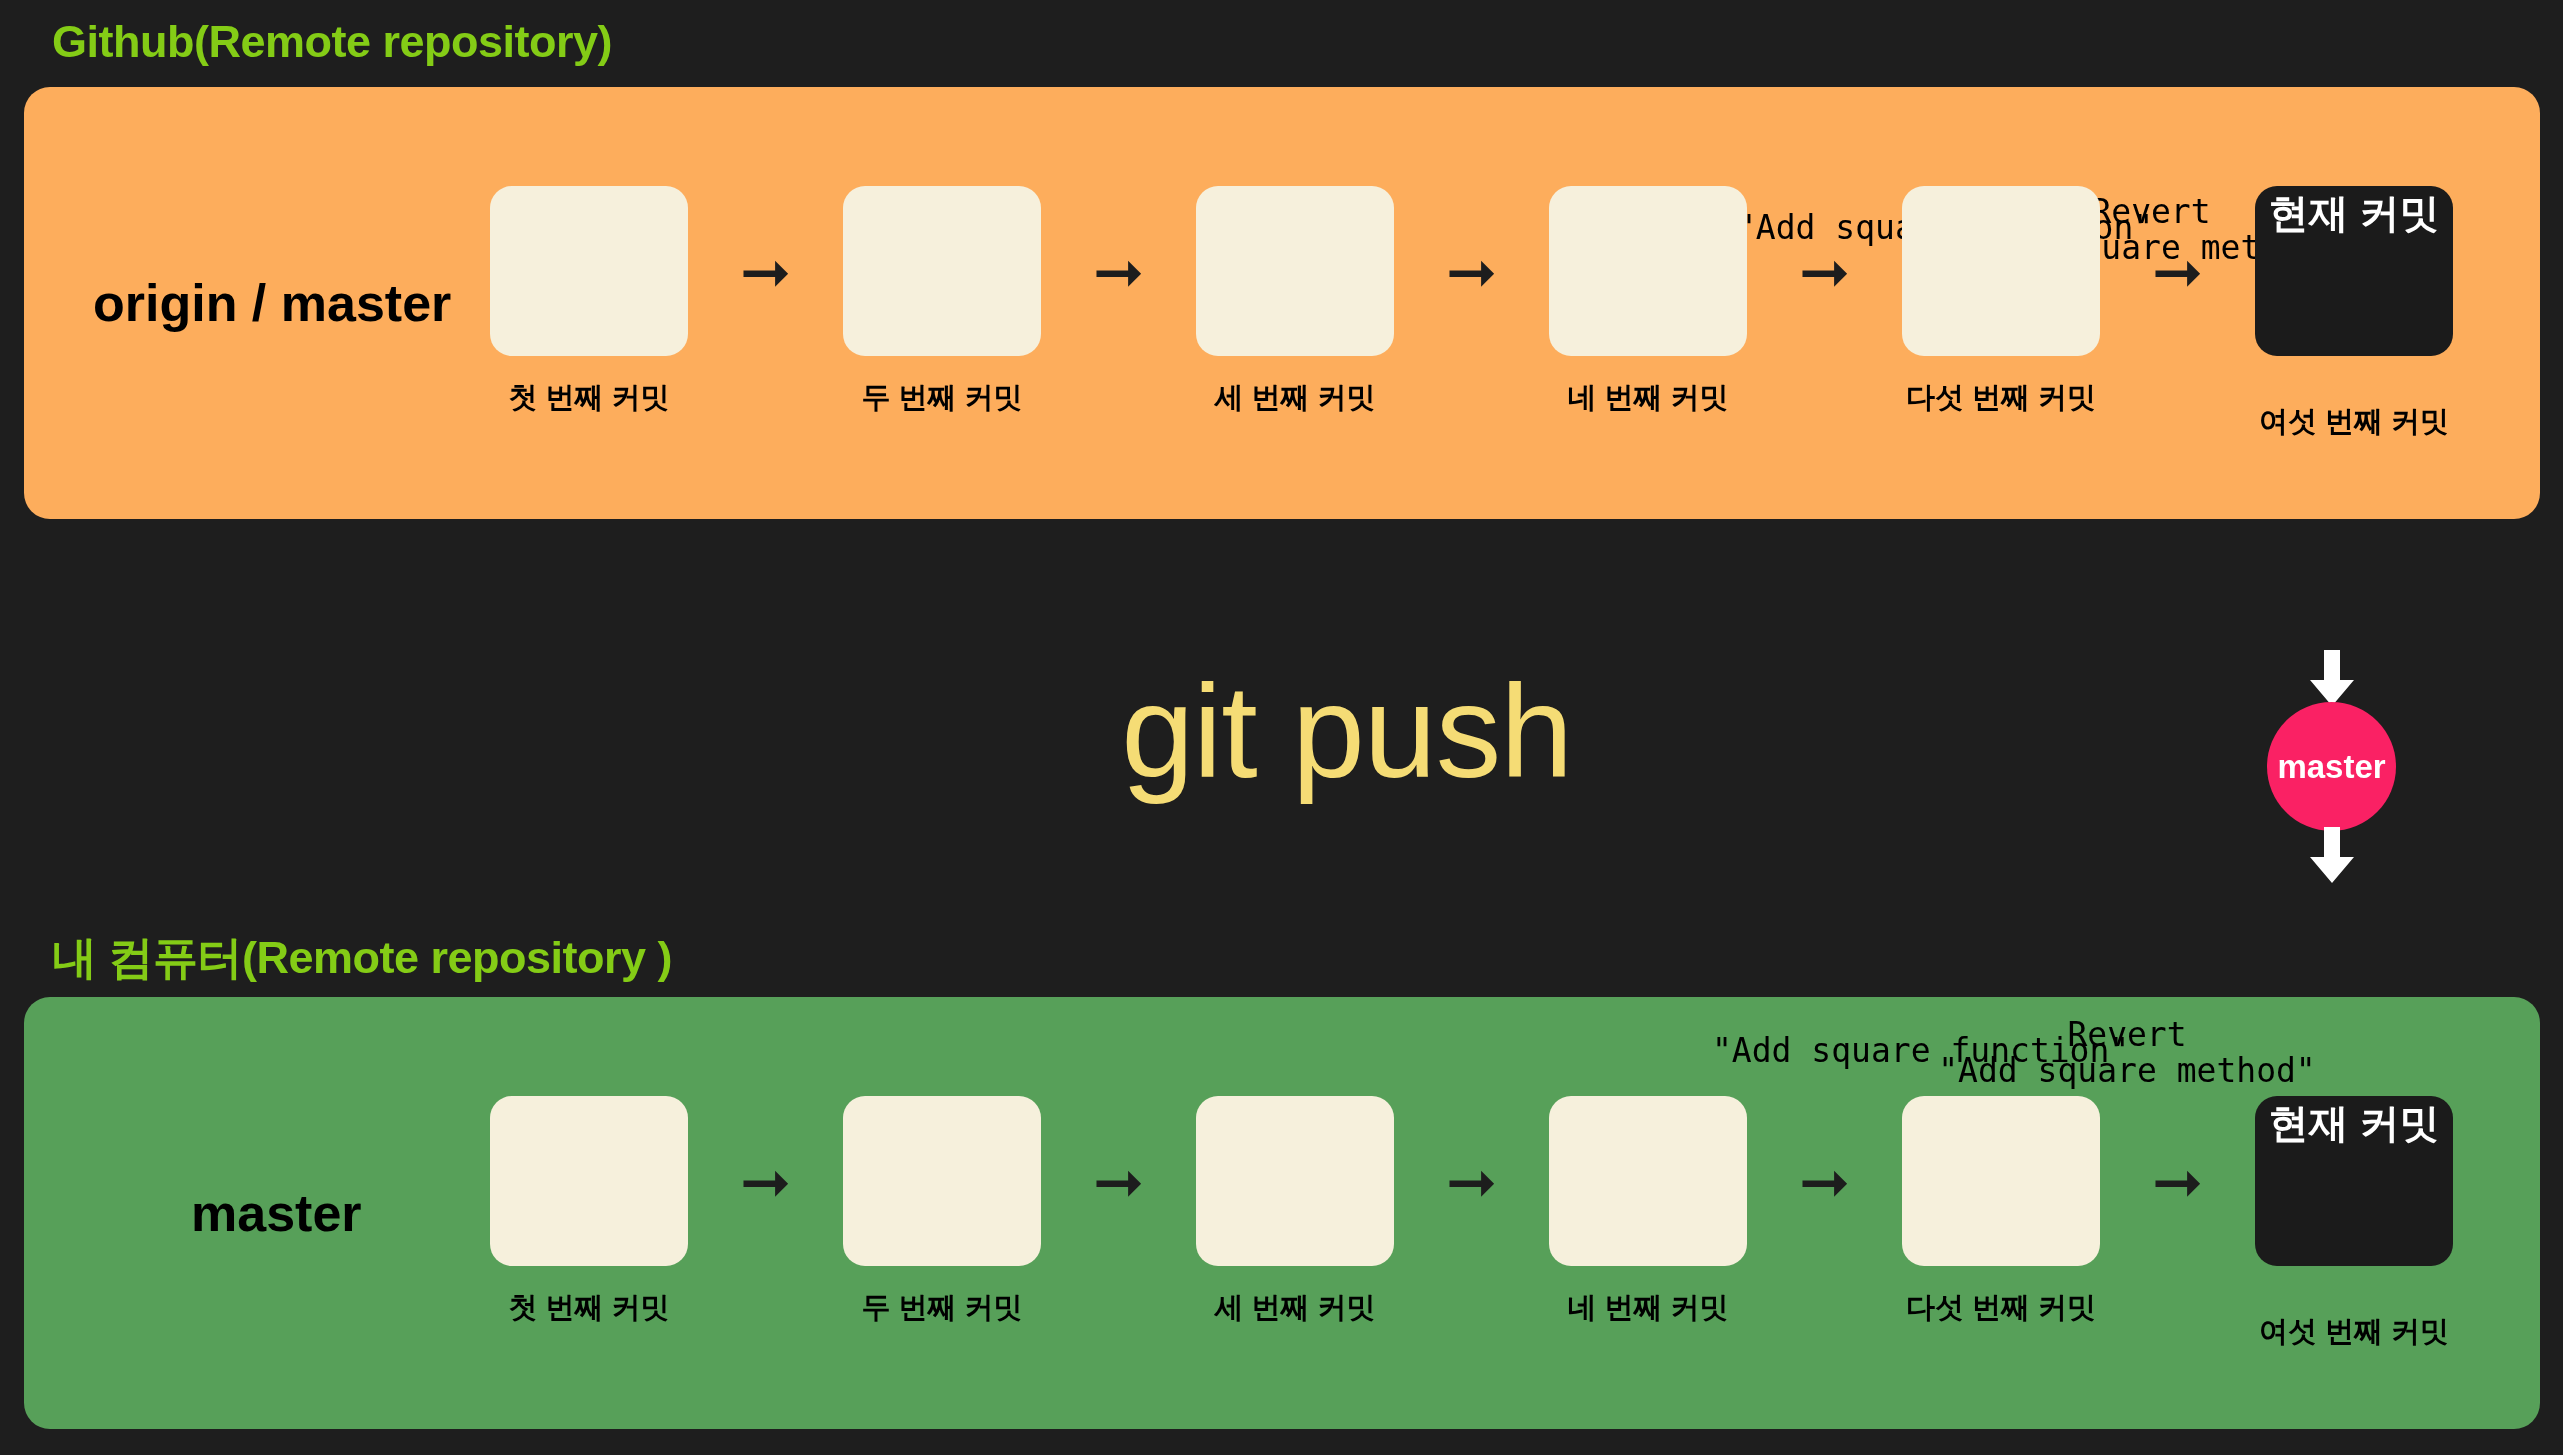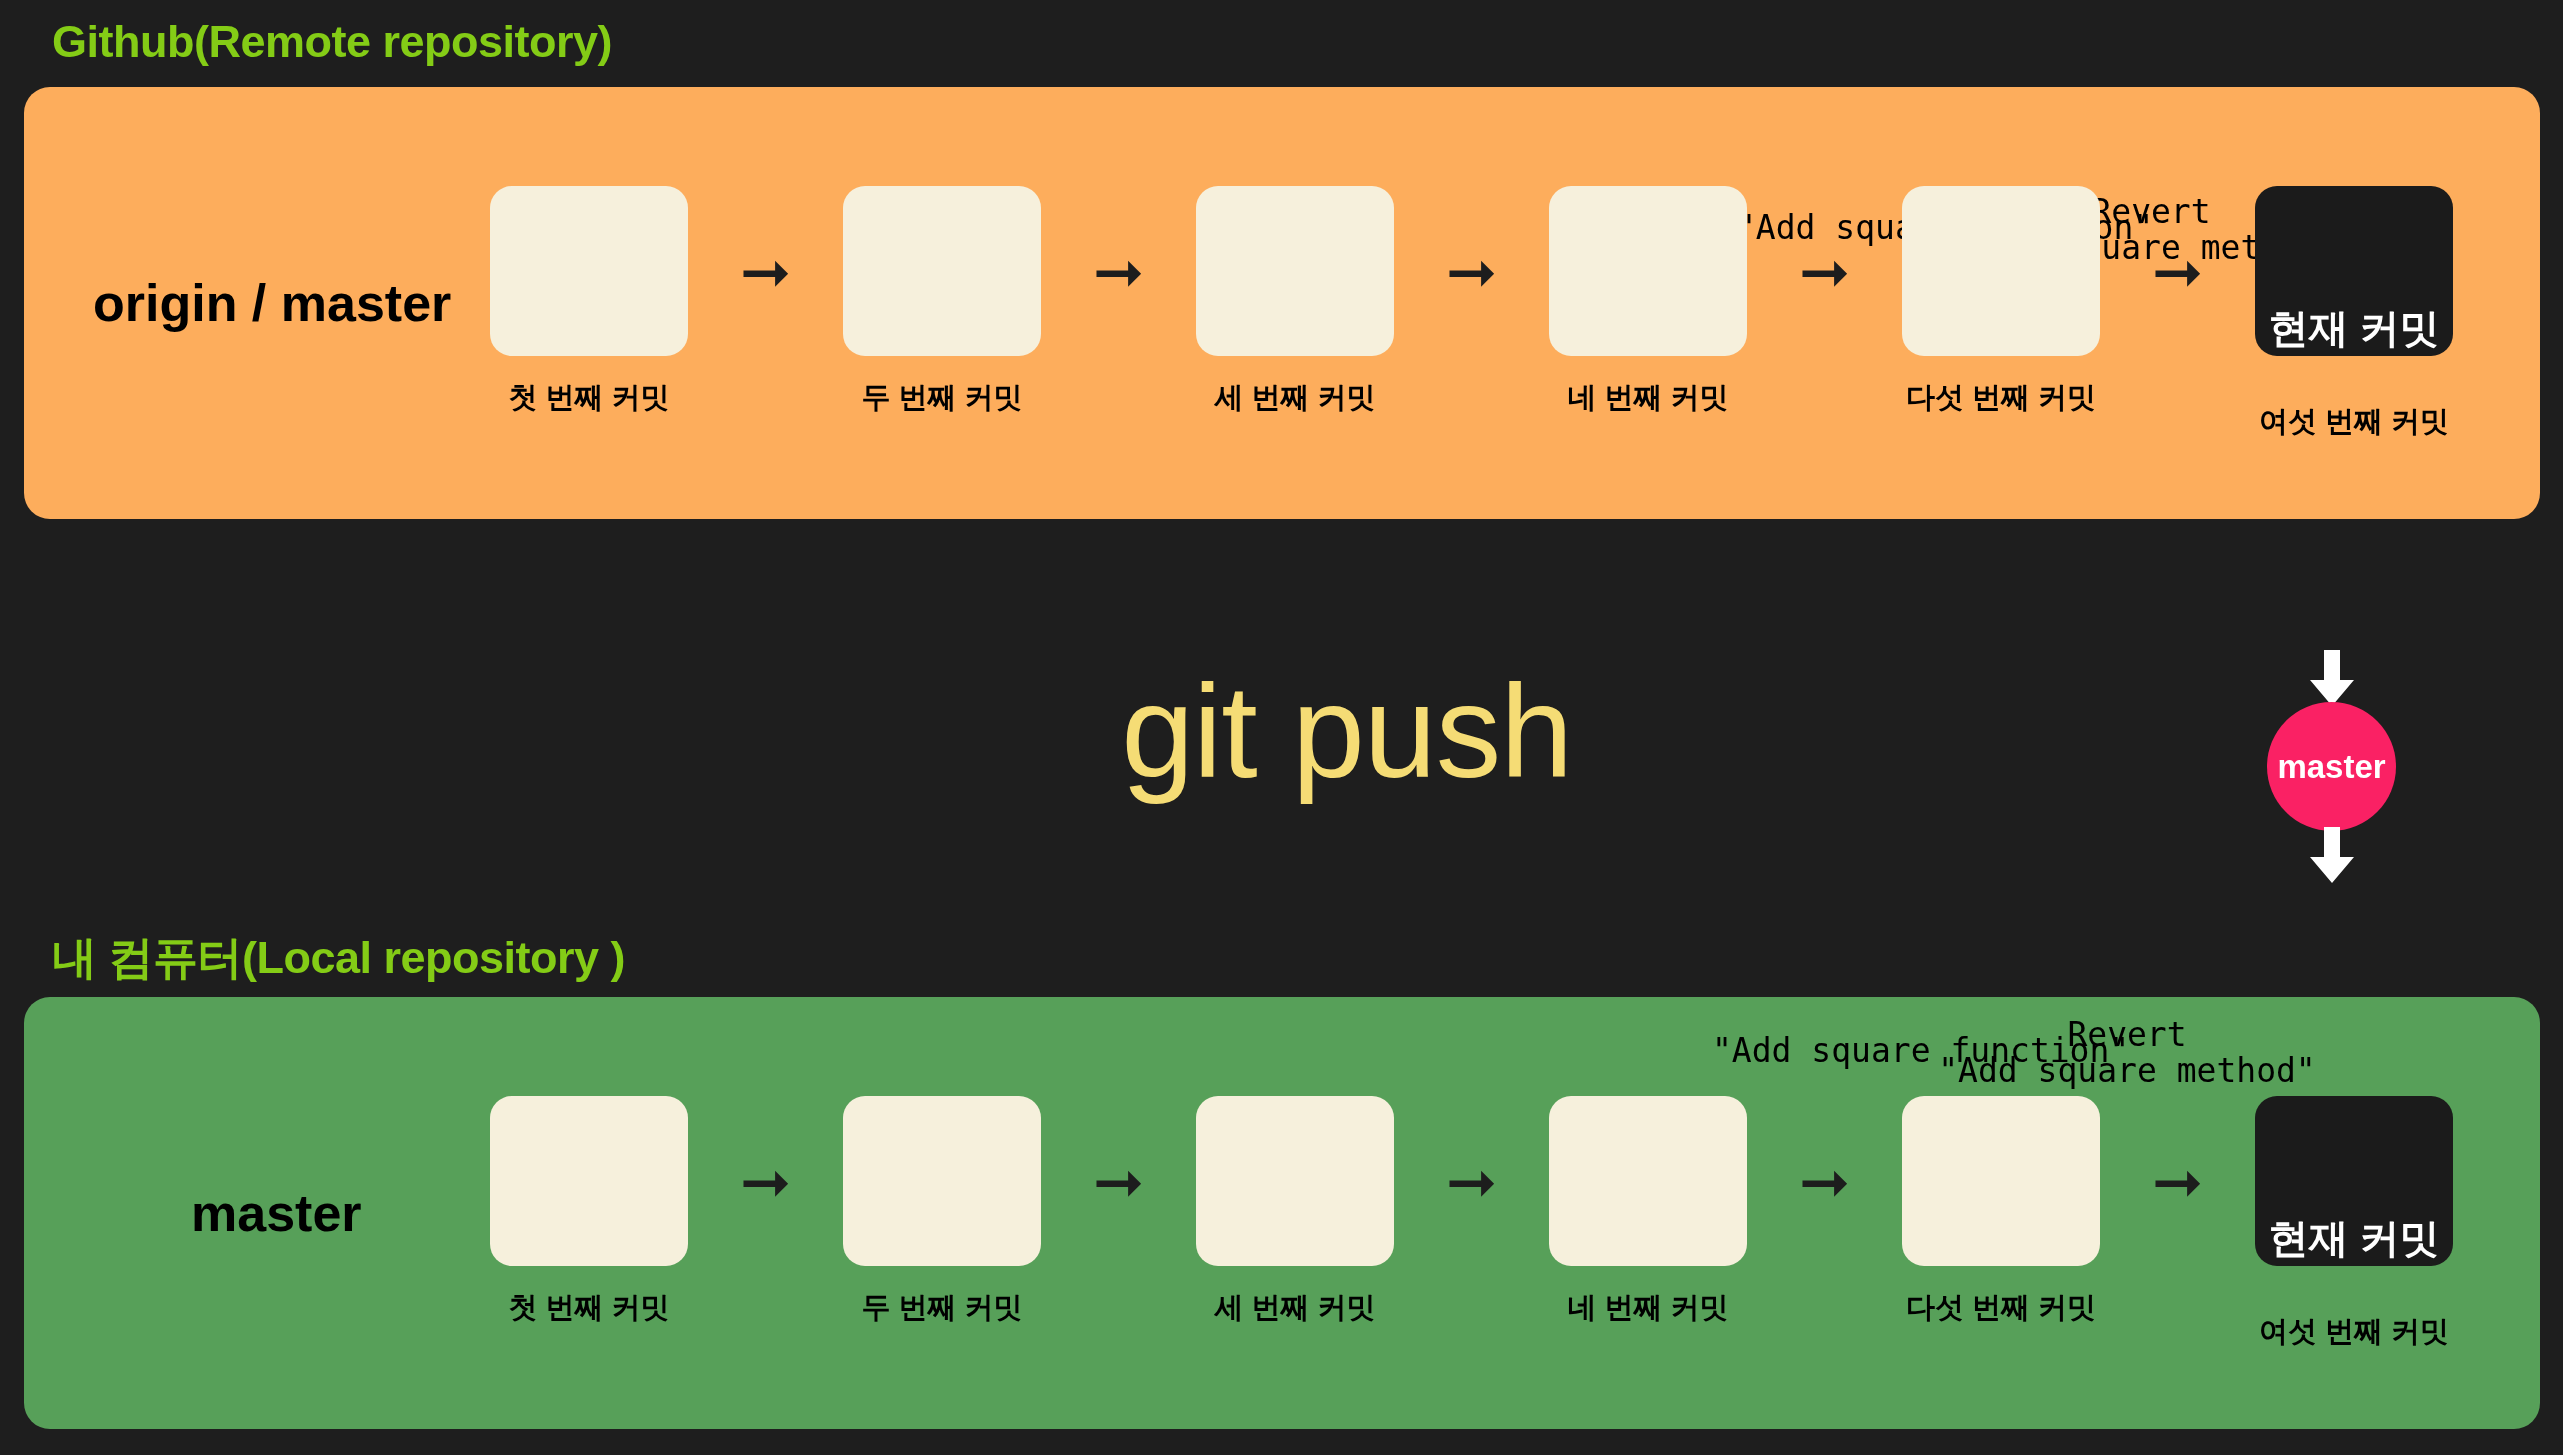--- a/index.html
+++ b/index.html
@@ -84,21 +84,21 @@
   .commit-box {
     width: 198px;
     height: 170px;
     background: #f6f0dc;
     border-radius: 22px;
     box-sizing: border-box;
   }
   .commit-box.current {
     background: #1b1b1b;
     display: flex;
-    align-items: flex-end;
+    align-items: flex-start;
     justify-content: center;
   }
   .commit-box .current-text {
     color: #ffffff;
     font-size: 40px;
     font-weight: bold;
     white-space: nowrap;
   }
   .commit-caption {
     margin-top: 22px;
@@ -265,21 +265,21 @@
 
   <div class="pointer-badge" id="badge-master">master</div>
 
   <span class="down-arrow">
     <svg viewBox="0 0 56 56" xmlns="http://www.w3.org/2000/svg" aria-hidden="true">
       <path d="M20 0 H36 V30 H50 L28 56 L6 30 H20 Z" fill="#ffffff"></path>
     </svg>
   </span>
 </div>
 
-<div class="section-title" id="title-local">내 컴퓨터(Local repository )</div>
+<div class="section-title" id="title-local">내 컴퓨터(Remote repository )</div>
 
 <div class="repo-panel" id="panel-local">
 
   <div class="branch-label" id="branch-master">master</div>
 
   <div class="commit-chain" id="chain-local">
       <div class="commit-cell">
         <div class="commit-box"></div>
         <div class="commit-caption">첫 번째 커밋</div>
       </div>

